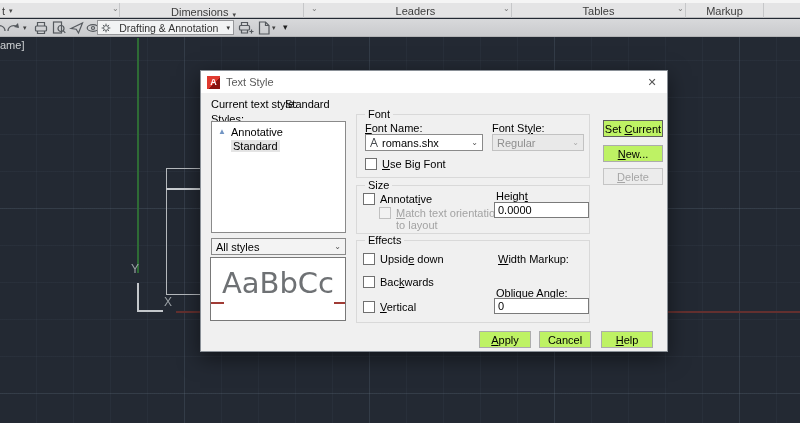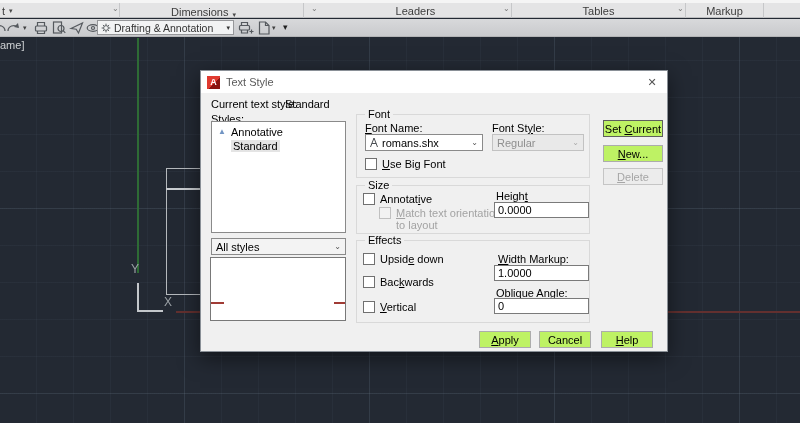--- a/index.html
+++ b/index.html
@@ -19,21 +19,21 @@
 
   
   .qat { position:absolute; left:0; top:19px; width:800px; height:18px;
          background:linear-gradient(#d8d9db,#c9cacd); border-bottom:1px solid #b3b4b6;
          overflow:hidden; }
   .qicon { position:absolute; top:1px; width:16px; height:16px; }
   .qicon svg { width:16px; height:16px; }
   .qcaret { position:absolute; top:5px; font-size:7px; color:#3f3f3f; line-height:1; }
   .wscombo { position:absolute; left:97px; top:1px; width:137px; height:15px;
              background:#f2f3f4; border:1px solid #96979a; display:flex; align-items:center;
-             font-size:10.5px; color:#333; }
+             font-size:10.5px; color:#333;text-align:center; }
   .wscombo .gear { width:12px; height:12px; margin:0 2px 0 2px; }
   .wscombo .ws-label { flex:1; white-space:nowrap; overflow:hidden; }
   .wscombo .cmb-arrow { font-size:7px; color:#333; padding:0 3px; }
 
   
   .canvas { position:absolute; left:0; top:37px; width:800px; height:386px;
             background:#232933;
             background-image:
               linear-gradient(rgba(170,190,210,0.09) 1px, transparent 1px),
               linear-gradient(90deg, rgba(170,190,210,0.09) 1px, transparent 1px),
@@ -232,20 +232,21 @@
         <span class="sel-label">Standard</span>
       </div>
     </div>
 
     <div class="combo gray" style="left:10px;top:167px;width:135px;justify-content:flex-end;">
       <span style="padding-left:4px;">All styles</span>
       <span class="cmb-arrow">⌄</span>
     </div>
 
     <div class="preview">
+      <div class="preview-text">AaBbCc</div>
       <div class="red-tick" style="left:0;width:13px;"></div>
       <div class="red-tick" style="right:0;width:11px;"></div>
     </div>
 
     <div class="group" style="left:155px;top:43px;width:234px;height:64px;">
       <span class="legend">Font</span>
       <span class="lbl" style="left:8px;top:7px;"><span></span><span class="mn">F</span><span>ont Name:</span></span>
       <div class="combo" style="left:8px;top:19px;width:118px;">
         <span class="shx-icon">
           <svg viewBox="0 0 10 11" fill="none" stroke="#4a4e52" stroke-width="1">
@@ -291,21 +292,20 @@
       </div>
       <div class="cb" style="left:6px;top:35px;">
         <span class="cb-box"></span>
         <span><span>Bac</span><span class="mn">k</span><span>wards</span></span>
       </div>
       <div class="cb" style="left:6px;top:60px;">
         <span class="cb-box"></span>
         <span><span></span><span class="mn">V</span><span>ertical</span></span>
       </div>
       <span class="lbl" style="left:141px;top:12px;"><span></span><span class="mn">W</span><span>idth Markup:</span></span>
-      <input class="field" style="left: 137px; top: 24px;" value="1.0000">
       <span class="lbl" style="left:139px;top:46px;"><span></span><span class="mn">O</span><span>blique Angle:</span></span>
       <input class="field" style="left: 137px; top: 57px;" value="0">
     </div>
 
     <div class="btn focused" style="left:402px;top:49px;width:60px;">
       <span><span>Set </span><span class="mn">C</span><span>urrent</span></span>
     </div>
     <div class="btn" style="left:402px;top:74px;width:60px;">
       <span><span></span><span class="mn">N</span><span>ew...</span></span>
     </div>

